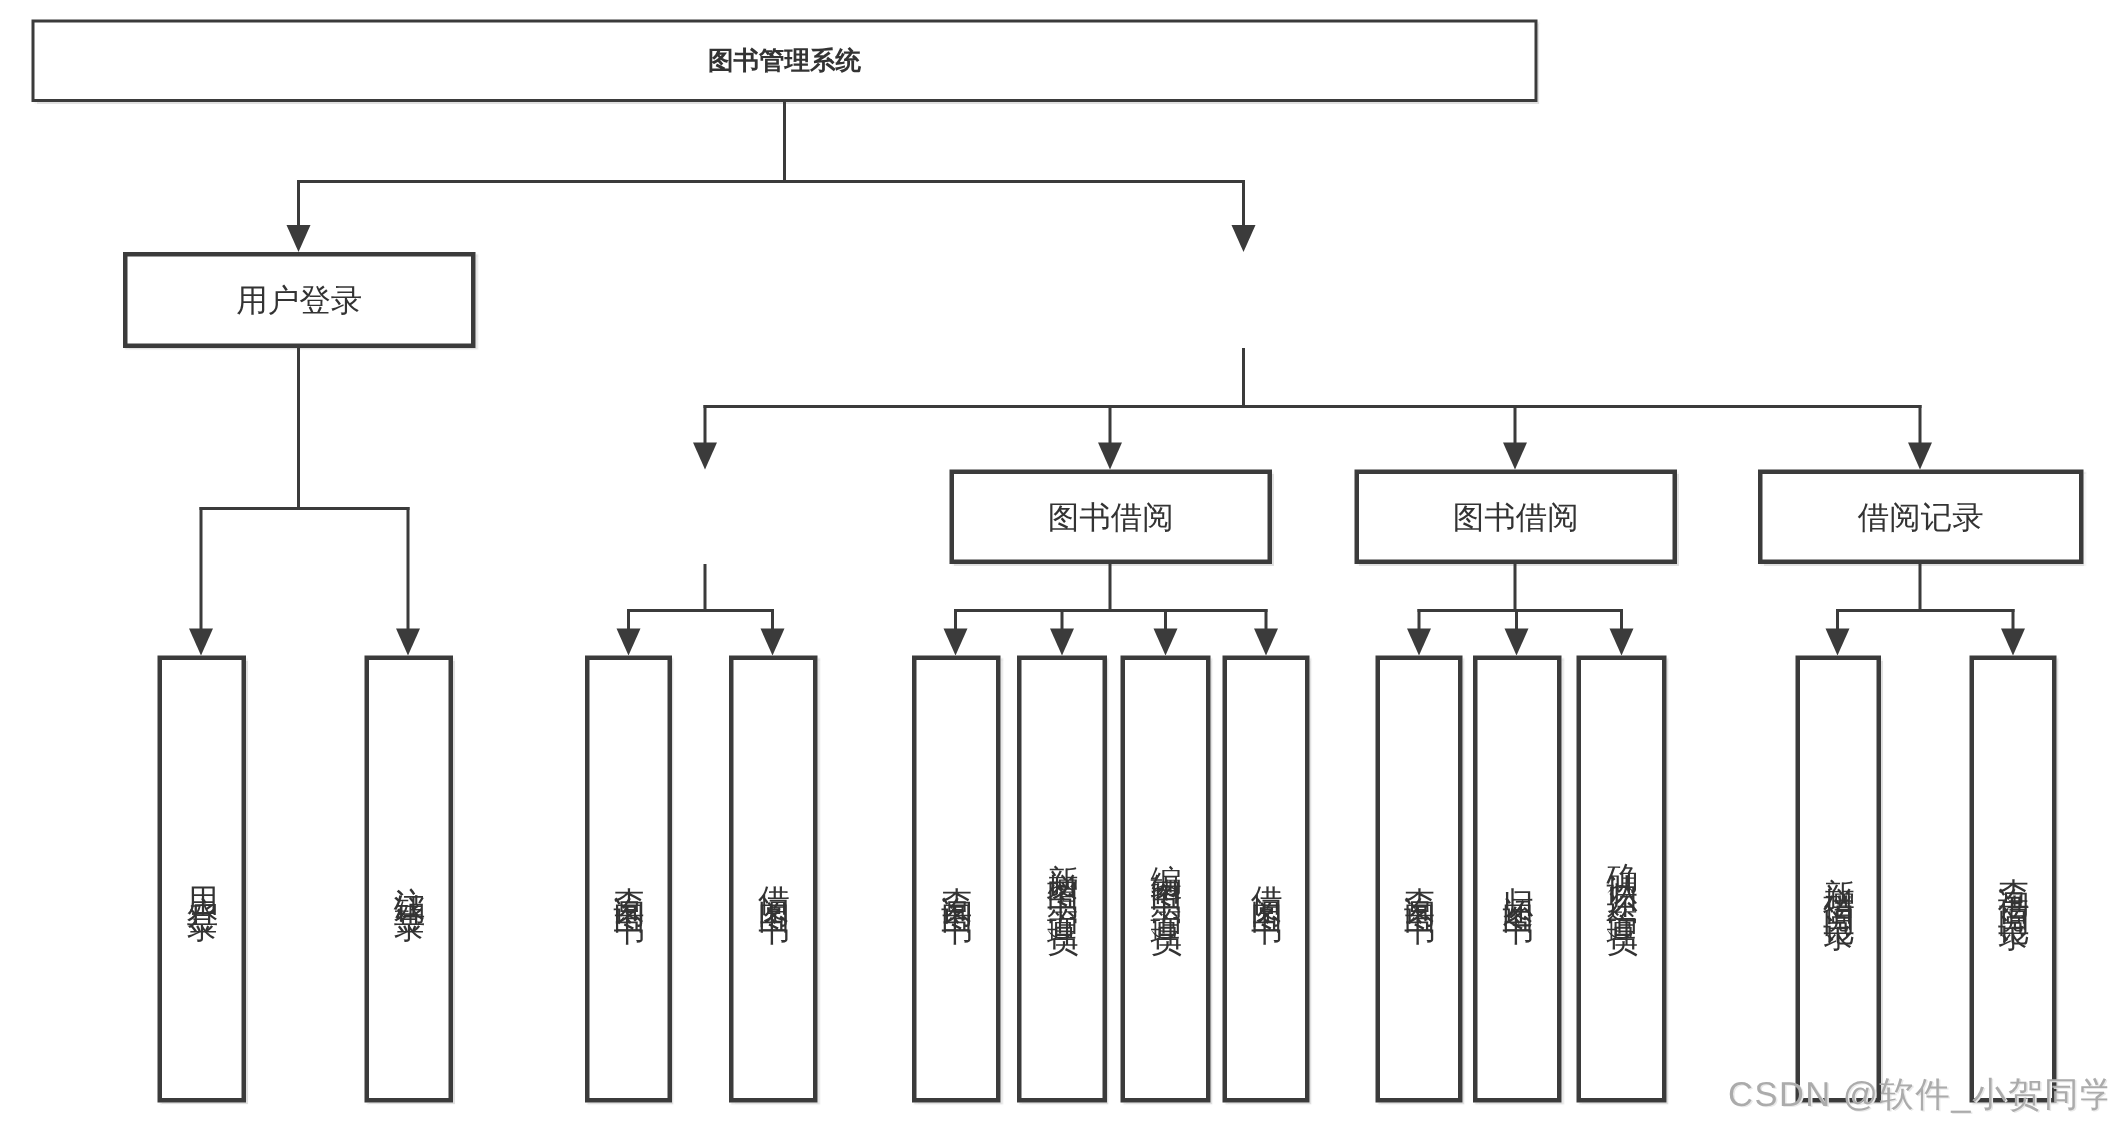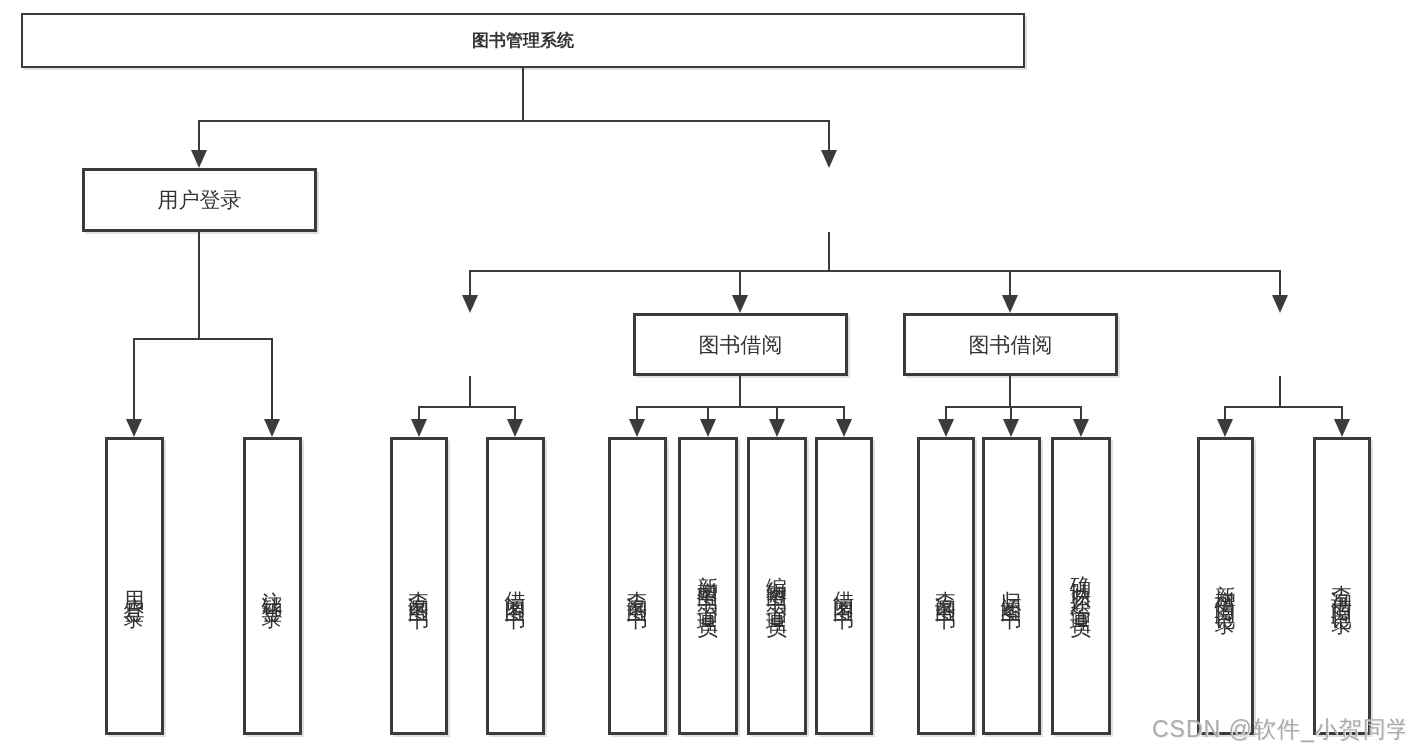--- a/index.html
+++ b/index.html
@@ -89,20 +89,23 @@
   <div class="arr" style="left:1002px;top:295px;"></div>
   <div class="lv" style="left:1279px;top:270px;height:26px;"></div>
   <div class="arr" style="left:1272px;top:295px;"></div>
 
   <div class="box mid" style="left:633px;top:313px;width:215px;height:63px;">
     <span>图书借阅</span>
   </div>
   <div class="box mid" style="left:903px;top:313px;width:215px;height:63px;">
     <span>图书借阅</span>
   </div>
+  <div class="box mid" style="left:1172px;top:313px;width:217px;height:63px;">
+    <span>借阅记录</span>
+  </div>
 
   <div class="lv" style="left:469px;top:376px;height:30px;"></div>
   <div class="lh" style="left:418px;top:406px;width:98px;"></div>
   <div class="lv" style="left:418px;top:406px;height:14px;"></div>
   <div class="arr" style="left:411px;top:419px;"></div>
   <div class="lv" style="left:514px;top:406px;height:14px;"></div>
   <div class="arr" style="left:507px;top:419px;"></div>
 
   <div class="lv" style="left:739px;top:376px;height:30px;"></div>
   <div class="lh" style="left:636px;top:406px;width:209px;"></div>

